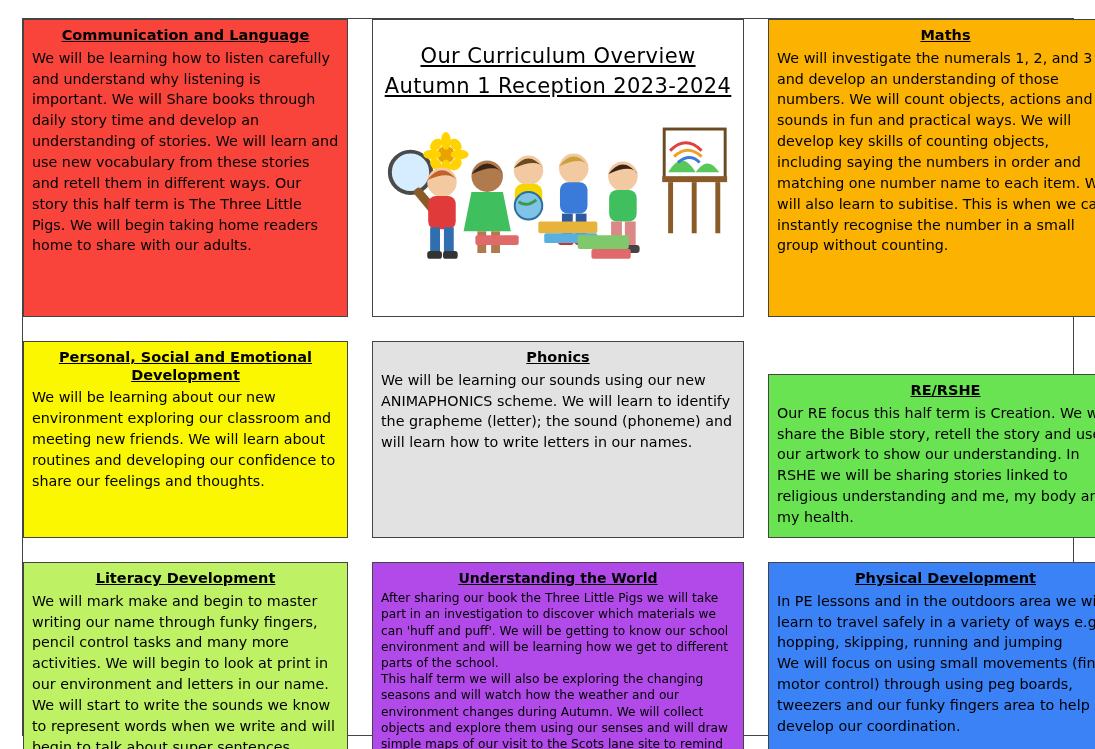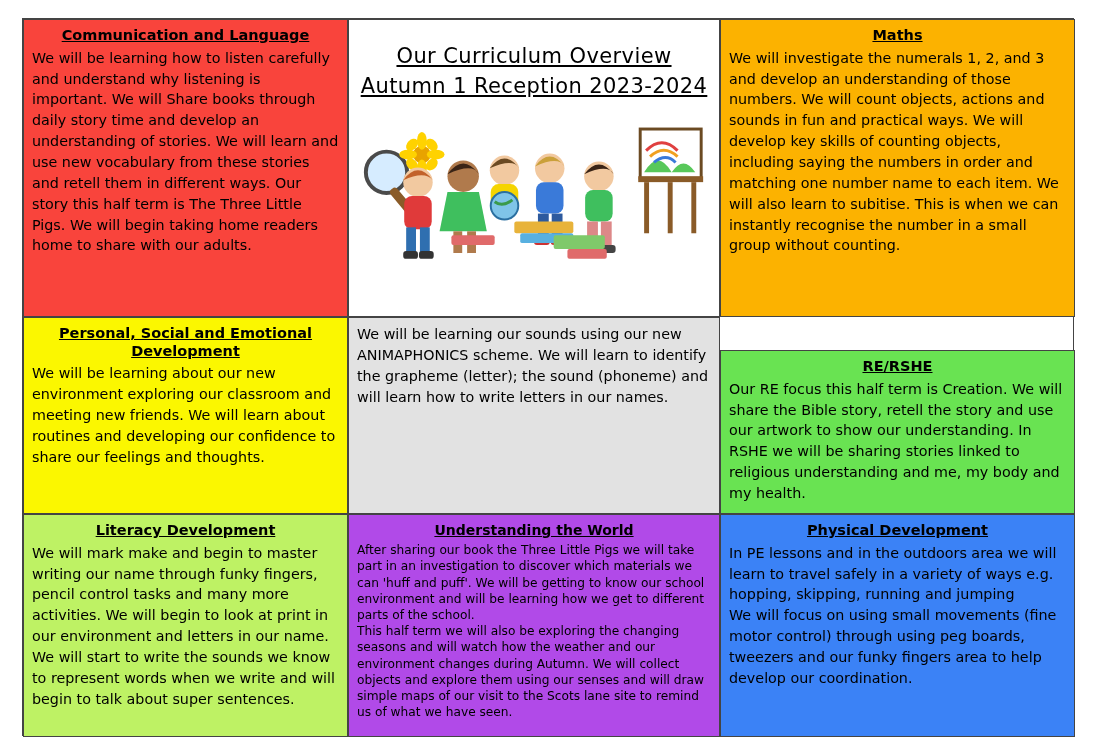--- a/index.html
+++ b/index.html
@@ -17,20 +17,21 @@
     position: absolute;
     left: 22px;
     top: 18px;
     width: 1052px;
     height: 718px;
     display: grid;
     grid-template-columns: 325px 372px 355px;
     grid-template-rows: 298px 197px 223px;
     border: 1px solid #444;
     box-sizing: border-box;
+    gap: 24px;
   }
   .cell {
     border: 1px solid #444;
     box-sizing: border-box;
     padding: 6px 8px 4px 8px;
     overflow: hidden;
     position: relative;
   }
   .cell-title {
     text-align: center;
@@ -197,20 +198,21 @@
     <div class="cell-title">Maths</div>
     <div class="cell-body">We will investigate the numerals 1, 2, and 3 and develop an understanding of those numbers. We will count objects, actions and sounds in fun and practical ways. We will develop key skills of counting objects, including saying the numbers in order and matching one number name to each item. We will also learn to subitise.  This is when we can instantly recognise the number in a small group without counting.</div>
   </div>
 
   <div class="cell c-yellow">
     <div class="cell-title">Personal, Social and Emotional Development</div>
     <div class="cell-body">We will be learning about our new environment exploring our classroom and meeting new friends.   We will learn about routines and developing our confidence to share our feelings and thoughts.</div>
   </div>
 
   <div class="cell c-grey">
+    <div class="cell-title">Phonics</div>
     <div class="cell-body">We will be learning our sounds using our new ANIMAPHONICS scheme.  We will learn to identify the grapheme (letter); the sound (phoneme) and will learn how to write letters in our names.</div>
   </div>
 
   <div class="cell c-green">
     <div class="cell-title">RE/RSHE</div>
     <div class="cell-body re-body">Our RE focus this half term is Creation.  We will share the Bible story, retell the story and use our artwork to show our understanding. In RSHE we will be sharing stories linked to religious understanding and me, my body and my health.</div>
   </div>
 
   <div class="cell c-blue">
     <div class="cell-title">Literacy Development</div>

